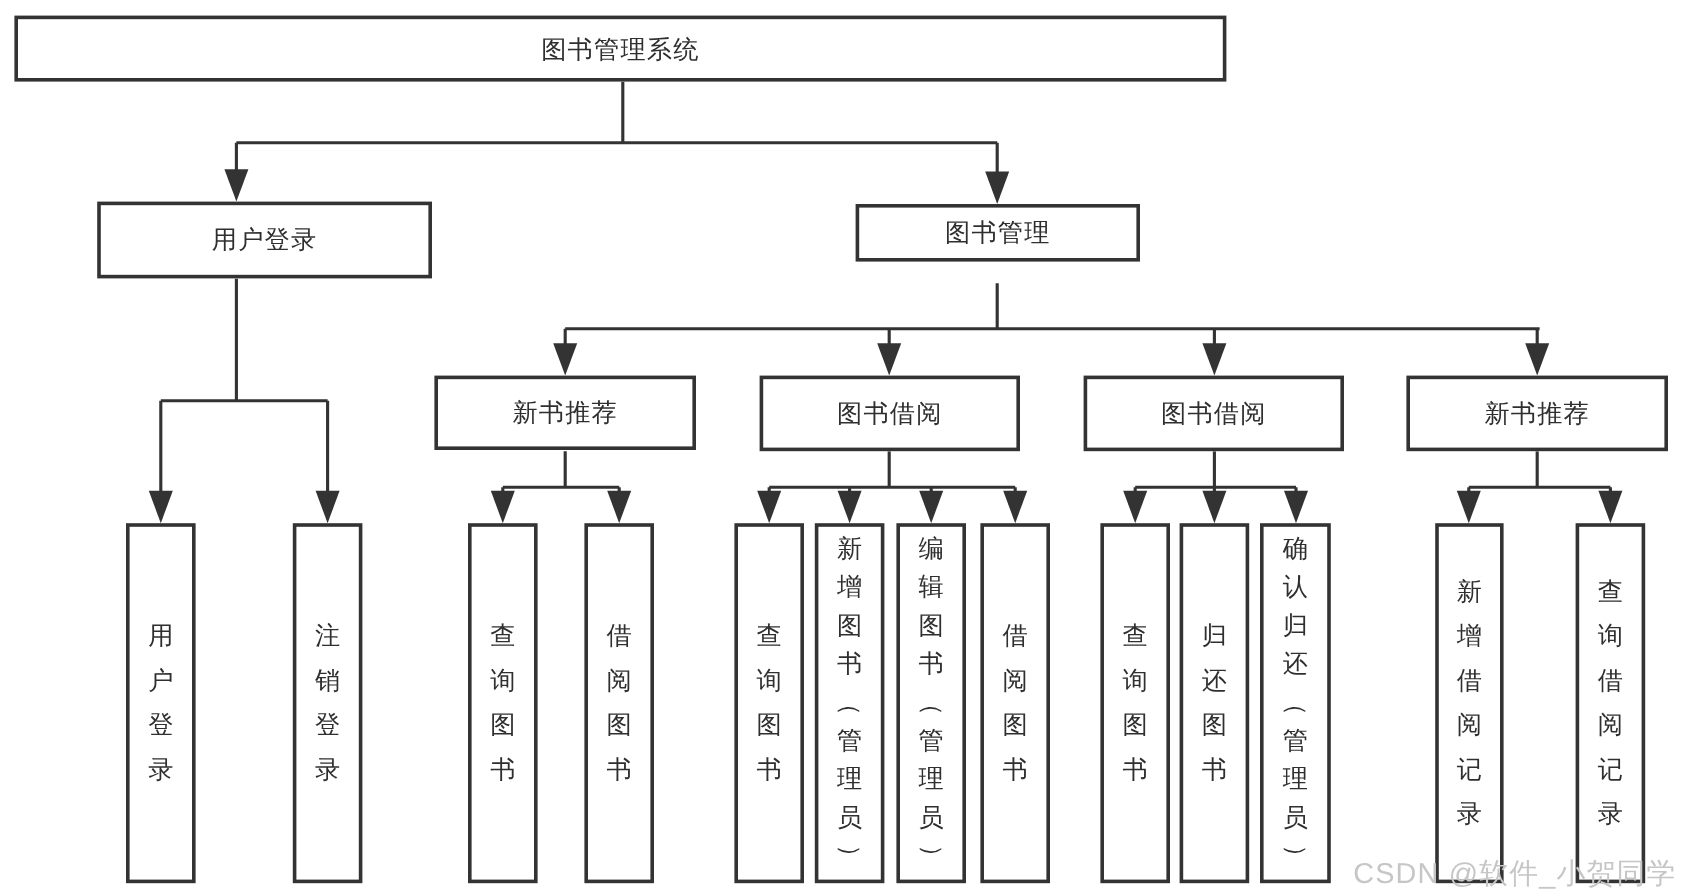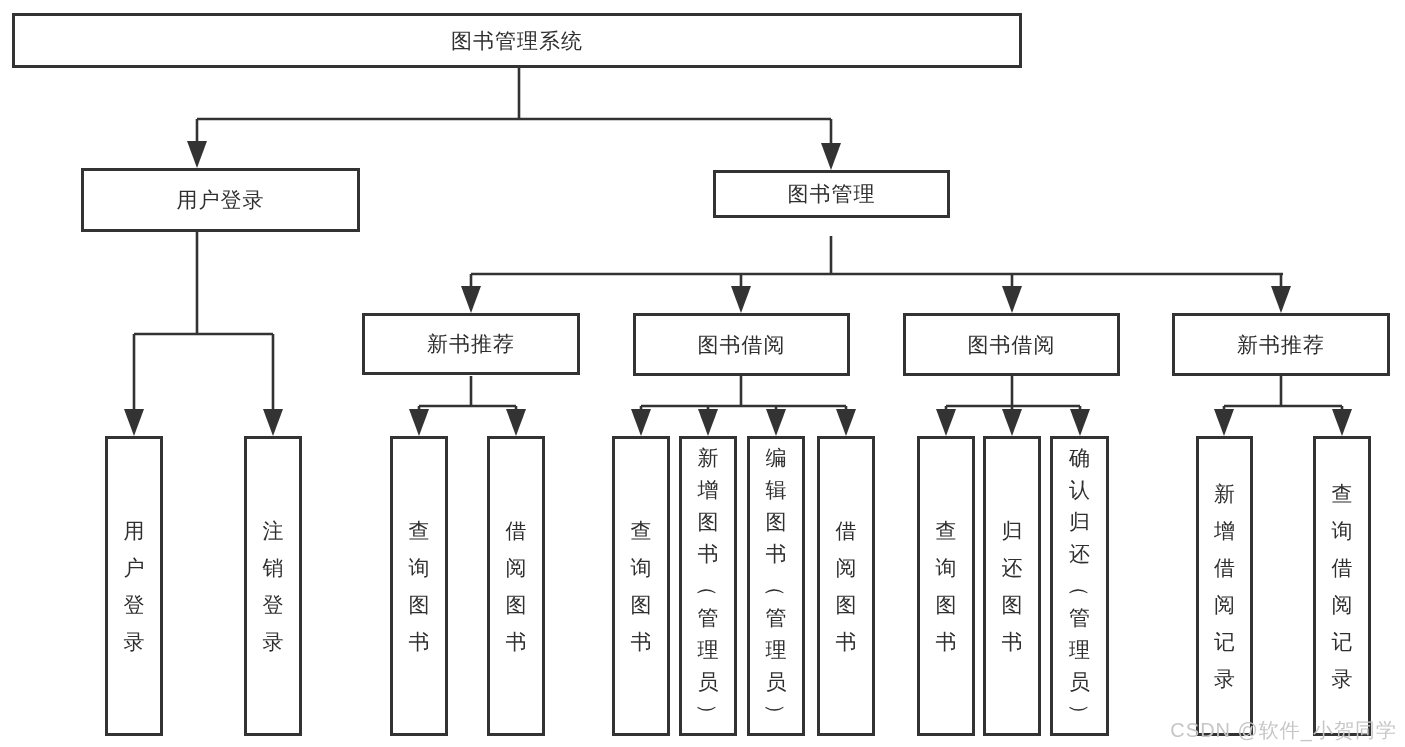--- a/index.html
+++ b/index.html
@@ -62,21 +62,21 @@
     line-height: 32px;
   }
   .vchar.rot {
     transform: rotate(90deg);
   }
   .watermark {
     position: absolute;
     right: 8px;
     bottom: 3px;
     z-index: 3;
-    font-size: 20px;
+    font-size: 24px;
     letter-spacing: 1px;
     color: #c6c6c6;
     white-space: nowrap;
   }
 </style>
 </head>
 <body>
 
 <div class="canvas">
 

